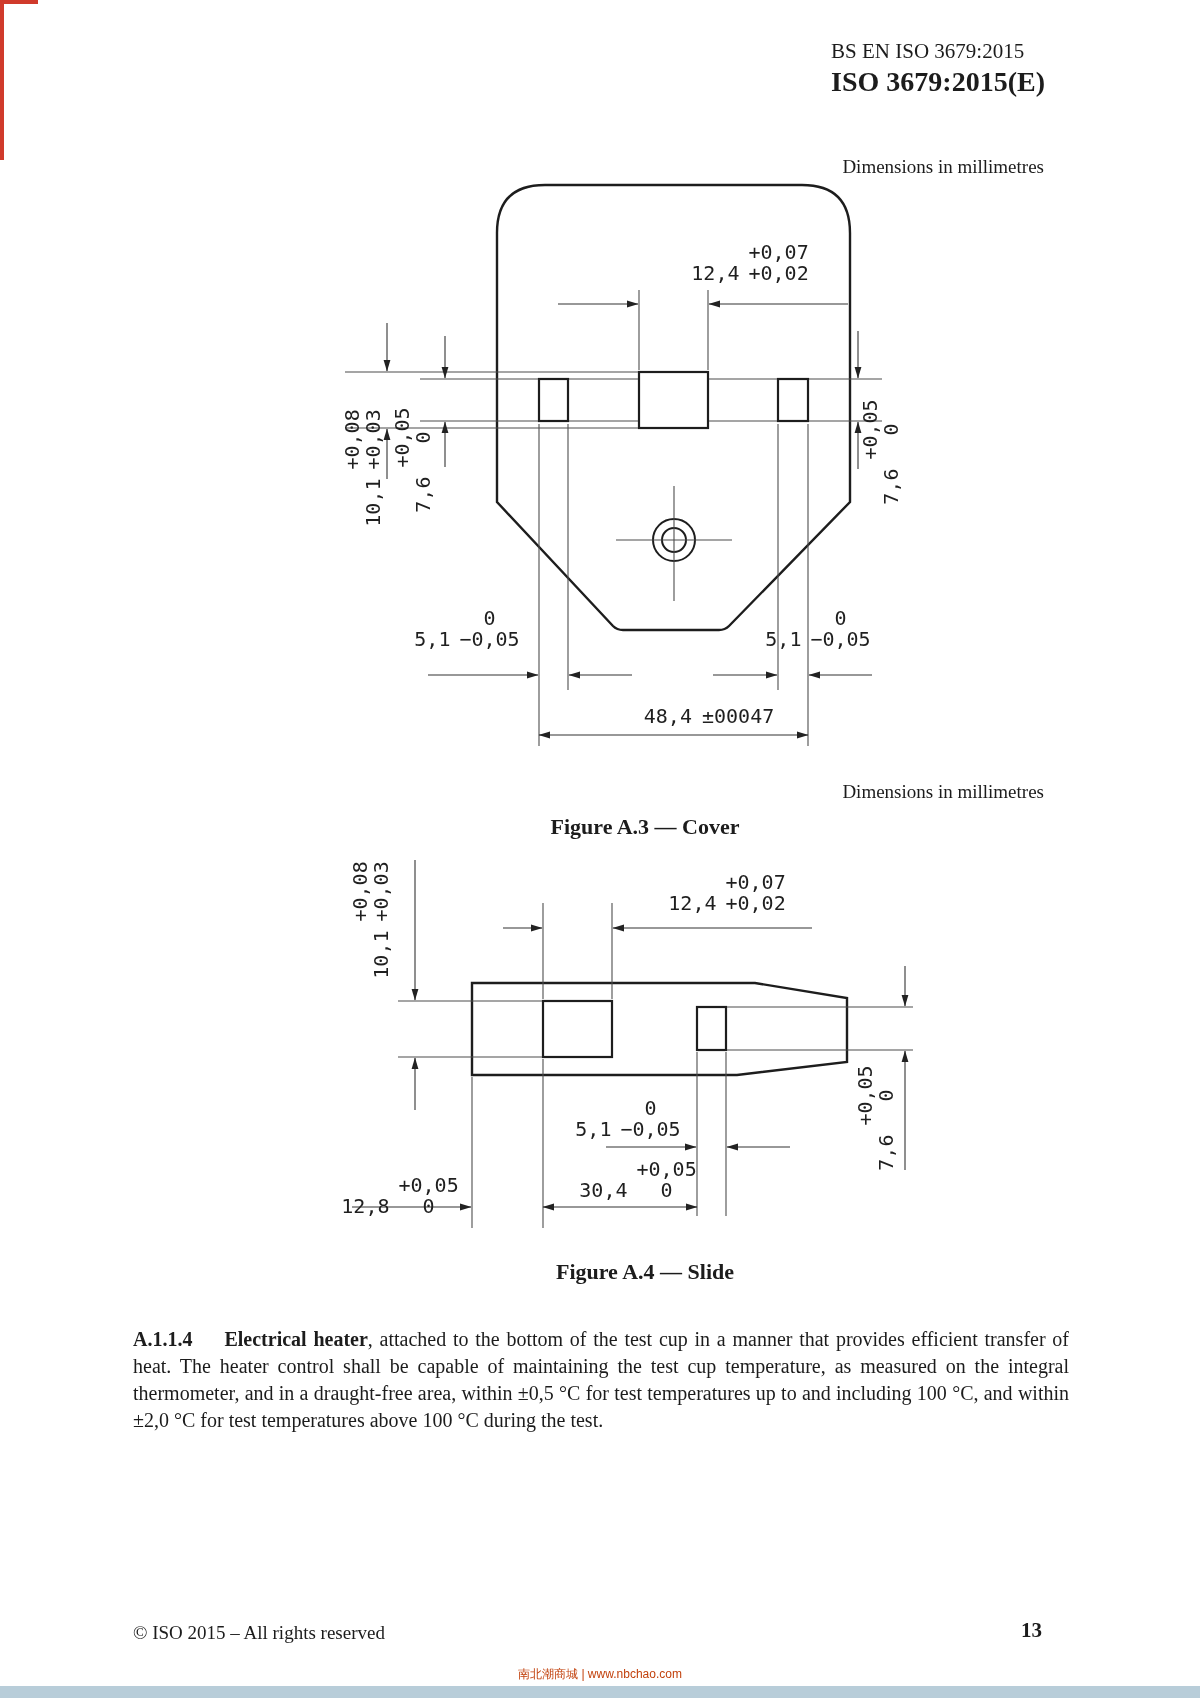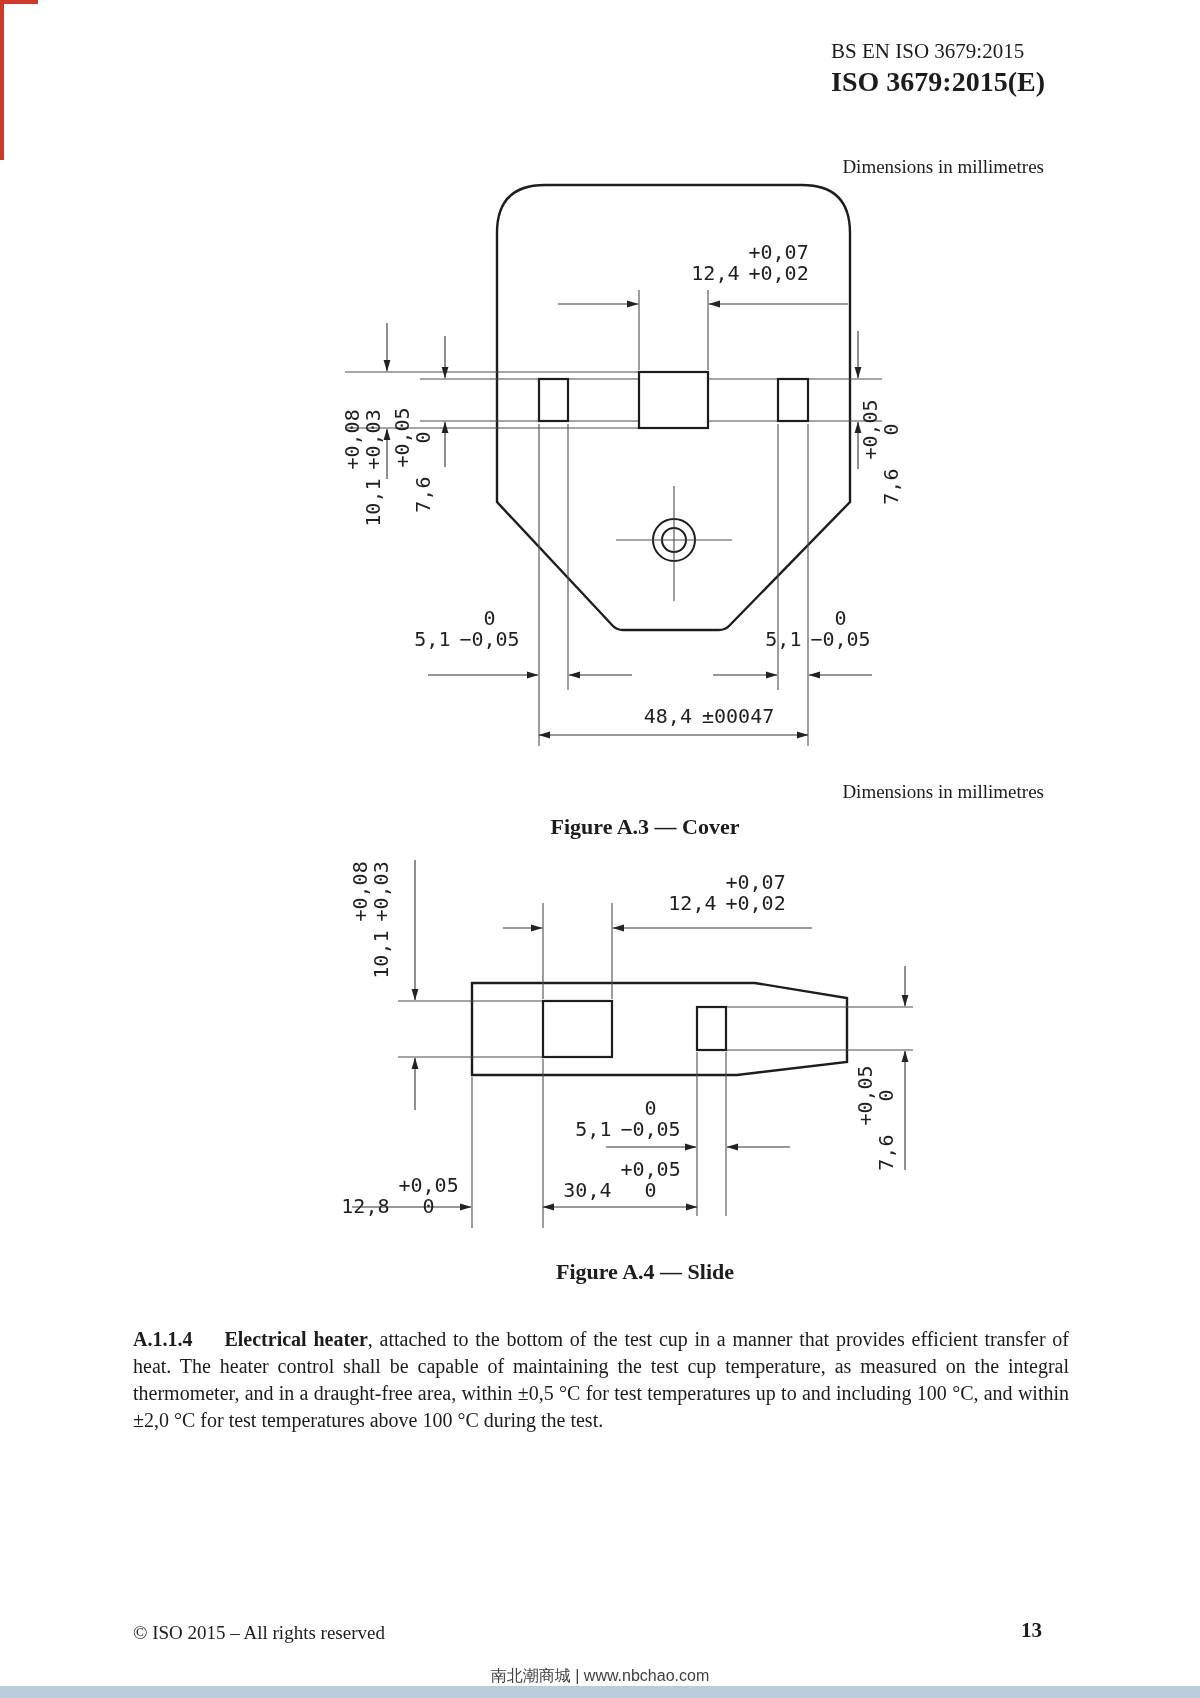--- a/index.html
+++ b/index.html
@@ -23,21 +23,21 @@
   .dim .tb{grid-column:2;grid-row:2;text-align:center;}
   .dim.rot{transform:translate(-50%,-50%) rotate(-90deg);}
   .dim.single{display:flex;gap:10px;align-items:baseline;}
   
   .clause{left:133px;top:1326px;width:936px;font-size:20px;line-height:27px;text-align:justify;}
   .clause .b{font-weight:bold;}
   .clause .t{margin-left:32px;}
   
   .foot-copy{left:133px;top:1622px;font-size:19px;text-align:center;}
   .foot-page{right:158px;top:1618px;font-size:21px;font-weight:bold;}
-  .watermark{left:0;top:1666px;width:100%;text-align:center;font-size:16px;color:#404040;
+  .watermark{left:0;top:1666px;width:100%;text-align:center;font-size:12px;color:#c2410c;
              font-family:"Liberation Sans",sans-serif;}
   .bottombar{left:0;top:1686px;width:100%;height:12px;background:#b8cdd9;}
   .mark-top{left:0;top:0;width:38px;height:4px;background:#d03a2b;}
   .mark-left{left:0;top:0;width:4px;height:160px;background:#d03a2b;}
   svg{position:absolute;left:0;top:0;}
   .thin{stroke:#4d4d4d;stroke-width:1.1;}
   .dimln{stroke:#333;stroke-width:1.1;}
   .thick{stroke:#1d1d1d;stroke-width:2.4;fill:none;}
   .slot{stroke:#1d1d1d;stroke-width:2.2;fill:none;}
 </style>
@@ -188,21 +188,21 @@
 <div class="dim rot" style="left:876px;top:1118px;">
   <span class="v">7,6</span>
   <span class="tt">+0,05</span>
   <span class="tb">0</span>
 </div>
 <div class="dim" style="left:628px;top:1119px;">
   <span class="v">5,1</span>
   <span class="tt">0</span>
   <span class="tb">−0,05</span>
 </div>
-<div class="dim" style="left:622px;top:1180px;">
+<div class="dim" style="left:638px;top:1180px;">
   <span class="v">30,4</span>
   <span class="tt">+0,05</span>
   <span class="tb">0</span>
 </div>
 <div class="dim" style="left:400px;top:1196px;">
   <span class="v">12,8</span>
   <span class="tt">+0,05</span>
   <span class="tb">0</span>
 </div>
 <div class="abs caption" style="left:645px;top:1259px;">Figure A.4 — Slide</div>

